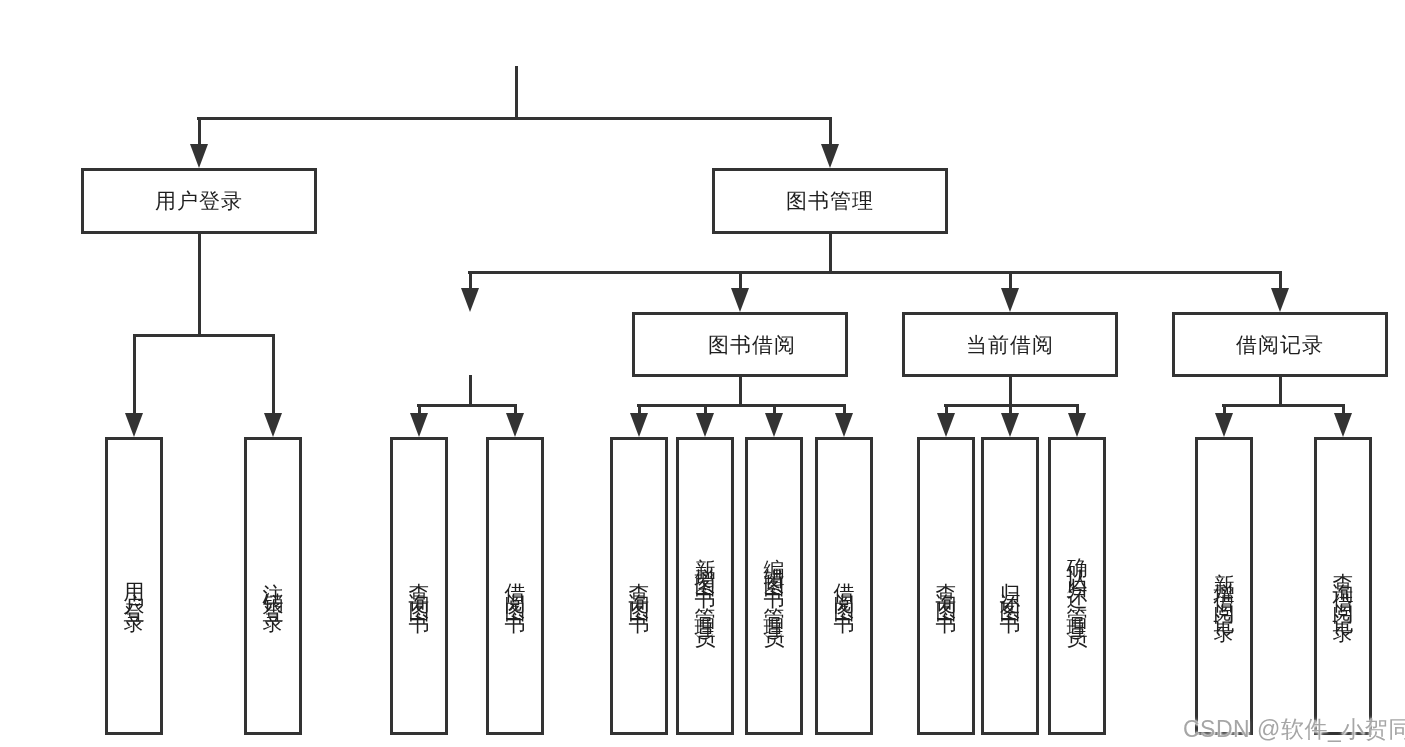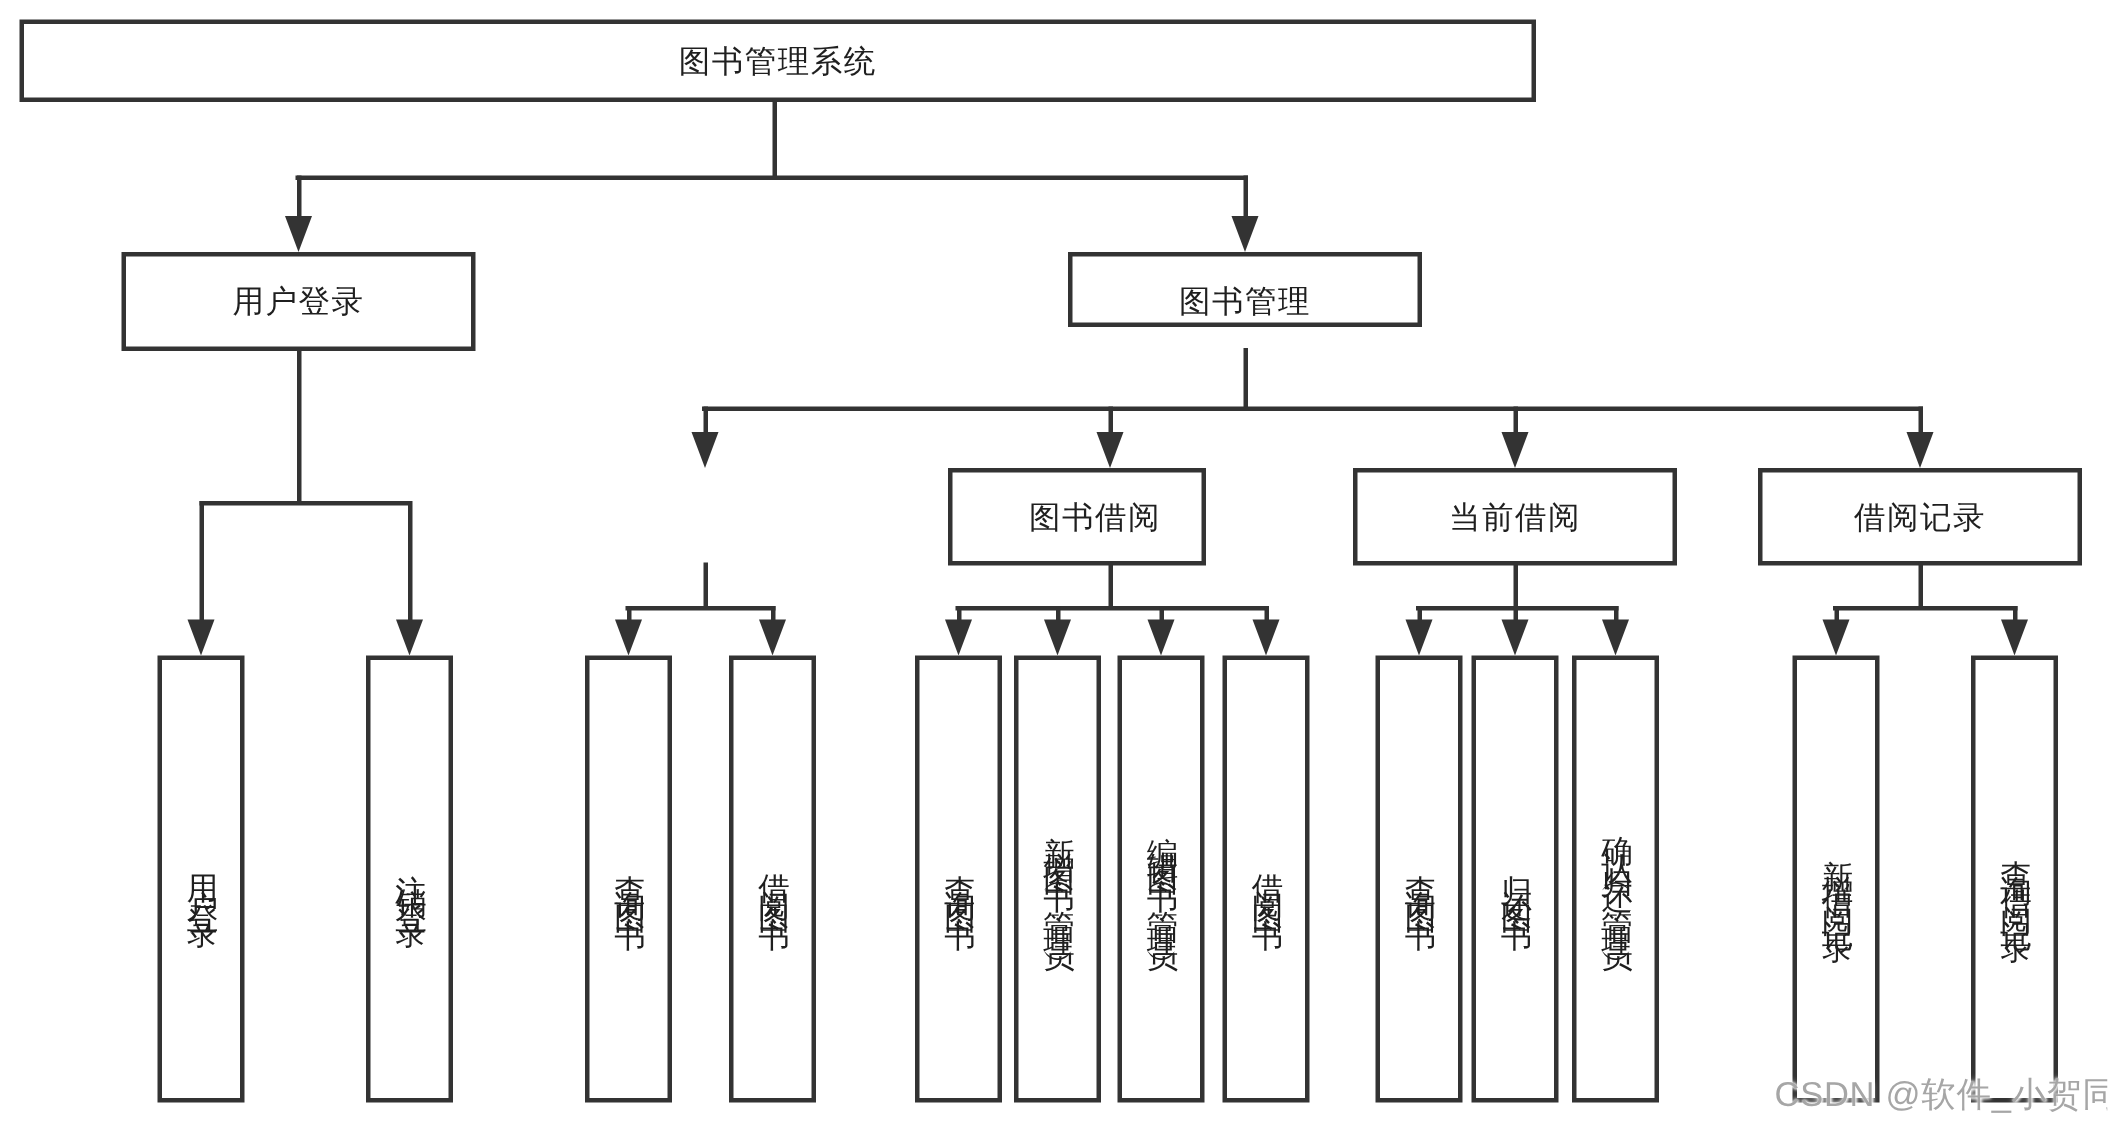--- a/index.html
+++ b/index.html
@@ -57,35 +57,32 @@
     white-space:nowrap;
     text-shadow:0 0 2px #fff,0 0 4px #fff,1px 1px 2px #fff;
     z-index:10;
   }
 </style>
 </head>
 <body>
 
 <div id="stage">
 
-  <div class="box" style="left:13px;top:13px;width:1011px;height:55px;">
-    <span>图书管理系统</span>
-  </div>
 
   <div class="ln" style="left:515px;top:66px;width:3px;height:54px;"></div>
   <div class="ln" style="left:197px;top:117px;width:635px;height:3px;"></div>
   <div class="ln" style="left:198px;top:117px;width:3px;height:30px;"></div>
   <div class="ln" style="left:829px;top:117px;width:3px;height:30px;"></div>
   <div class="ar" style="left:190px;top:144px;"></div>
   <div class="ar" style="left:821px;top:144px;"></div>
 
   <div class="box" style="left:81px;top:168px;width:236px;height:66px;">
     <span>用户登录</span>
   </div>
-  <div class="box" style="left:712px;top:168px;width:236px;height:50px;align-items:flex-end;">
+  <div class="box" style="left:712px;top:168px;width:236px;height:66px;">
     <span>图书管理</span>
   </div>
 
   <div class="ln" style="left:198px;top:232px;width:3px;height:104px;"></div>
   <div class="ln" style="left:133px;top:334px;width:141px;height:3px;"></div>
   <div class="ln" style="left:133px;top:334px;width:3px;height:82px;"></div>
   <div class="ln" style="left:272px;top:334px;width:3px;height:82px;"></div>
   <div class="ar" style="left:125px;top:413px;"></div>
   <div class="ar" style="left:264px;top:413px;"></div>
 
@@ -93,21 +90,21 @@
   <div class="ln" style="left:468px;top:271px;width:814px;height:3px;"></div>
   <div class="ln" style="left:469px;top:271px;width:3px;height:20px;"></div>
   <div class="ln" style="left:739px;top:271px;width:3px;height:20px;"></div>
   <div class="ln" style="left:1009px;top:271px;width:3px;height:20px;"></div>
   <div class="ln" style="left:1279px;top:271px;width:3px;height:20px;"></div>
   <div class="ar" style="left:461px;top:288px;"></div>
   <div class="ar" style="left:731px;top:288px;"></div>
   <div class="ar" style="left:1001px;top:288px;"></div>
   <div class="ar" style="left:1271px;top:288px;"></div>
 
-  <div class="box" style="left:632px;top:312px;width:172px;height:65px;padding-left:24px;">
+  <div class="box" style="left:632px;top:312px;width:216px;height:65px;padding-left:24px;">
     <span>图书借阅</span>
   </div>
   <div class="box" style="left:1172px;top:312px;width:216px;height:65px;">
     <span>借阅记录</span>
   </div>
   <div class="box" style="left:902px;top:312px;width:216px;height:65px;">
     <span>当前借阅</span>
   </div>
 
   <div class="ln" style="left:469px;top:375px;width:3px;height:31px;"></div>

